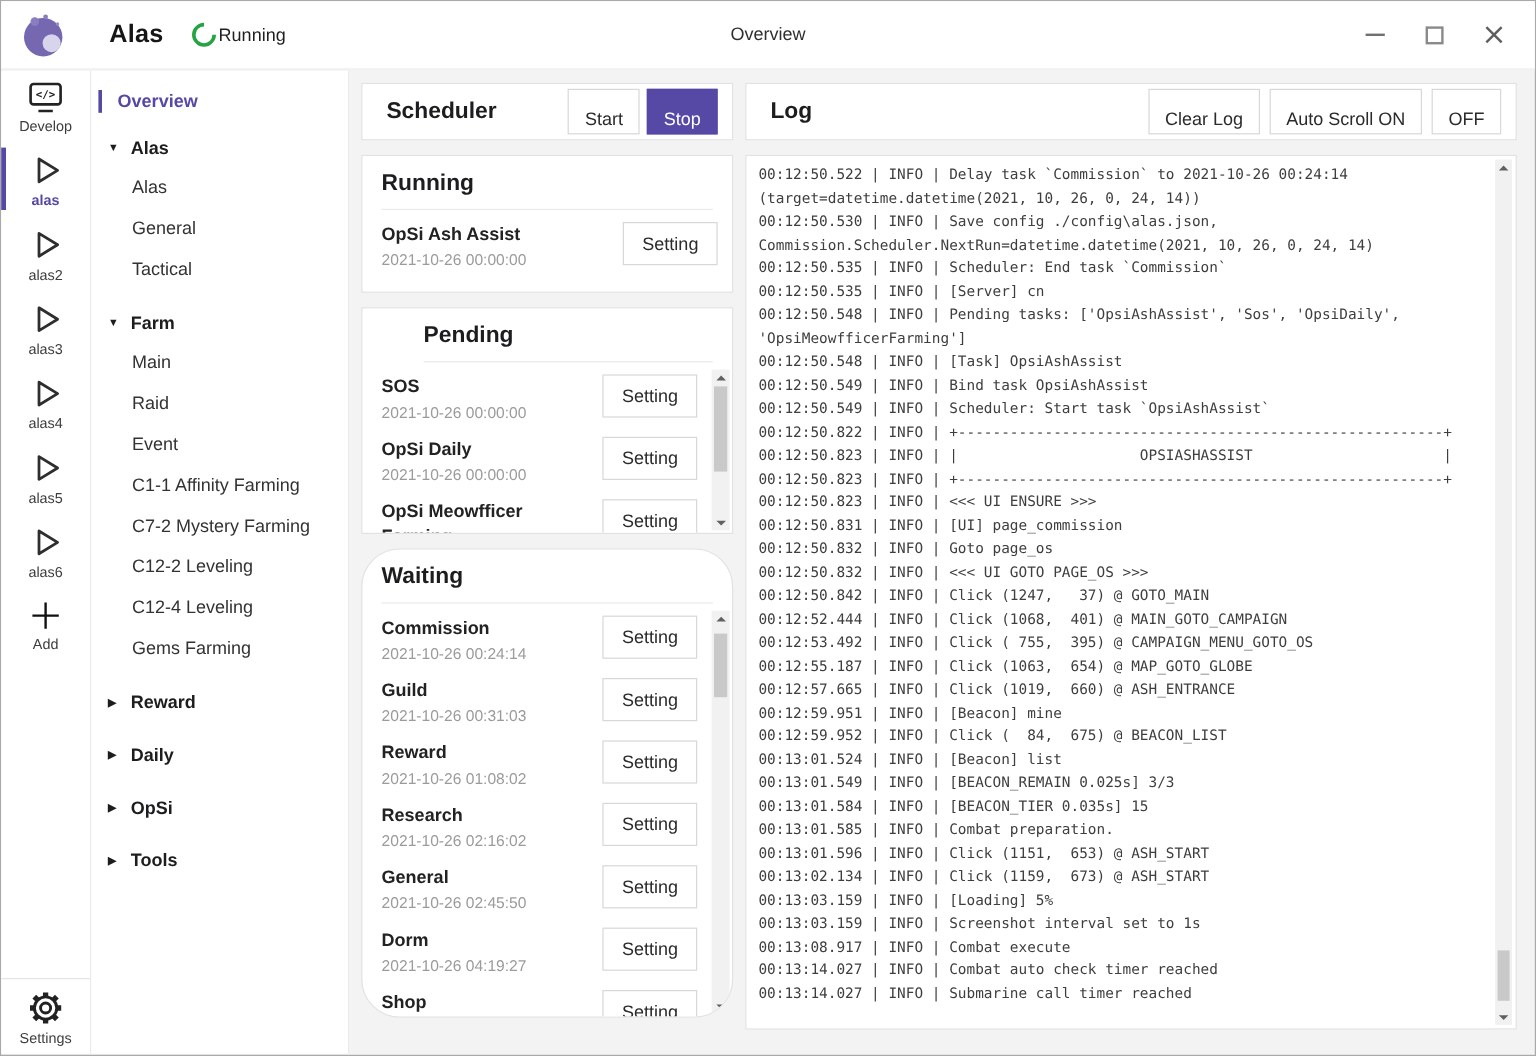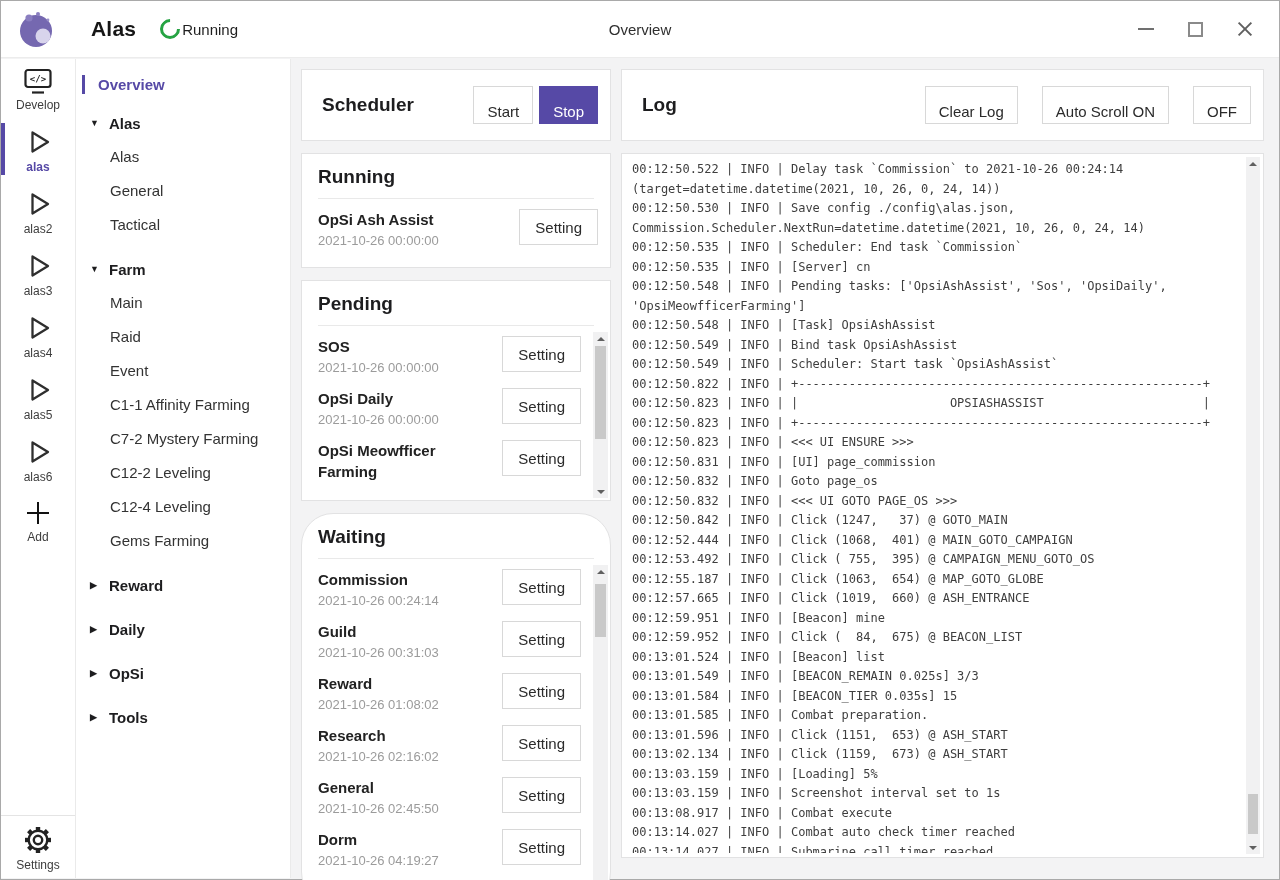--- a/index.html
+++ b/index.html
@@ -39,39 +39,39 @@
   .nav-arrow.down::before { content:"▼"; }
   .nav-arrow.right::before { content:"▶"; }
   .nav-child { height:34px; line-height:34px; padding-left:34px; font-size:15px; color:#333; cursor:pointer; white-space:nowrap; }
 
   
   .content { position:absolute; top:58px; left:291px; right:1px; bottom:1px; background:#f3f3f4; }
   .col-mid { position:absolute; top:10px; left:9px; width:310px; bottom:0; }
   .col-log { position:absolute; top:10px; left:329px; right:14px; bottom:20px; display:flex; flex-direction:column; }
   .panel { background:#fff; border:1px solid #e2e2e3; }
 
-  .panel-bar { height:72px; display:flex; align-items:center; padding:0 12px 0 20px; }
+  .panel-bar { height:48px; display:flex; align-items:center; padding:0 12px 0 20px; }
   .panel-bar-title { font-size:19px; font-weight:700; color:#1d1d1f; flex:1; }
   .btn { height:38px; background:#fff; border:1px solid #d8d8d8; color:#2b2b2b; font-size:15px; padding:16px 13px; font-family:inherit; cursor:pointer; }
   .btn-stop { background:var(--accent); border-color:var(--accent); color:#fff; margin-left:6px; }
   .btn-start { margin-left:6px; }
-  .log-btn { margin-left:24px; }
+  .log-btn { margin-left:8px; }
 
   .panel-block { margin-top:12px; position:relative; overflow:hidden; }
   .block-head { padding:12px 16px 0; }
   .block-title { font-size:19px; font-weight:700; color:#1d1d1f; padding-bottom:10px; border-bottom:1px solid #e9e9e9; }
   .task-list { position:absolute; top:49px; left:0; right:0; bottom:0; overflow:hidden; padding-top:3px; }
   .has-scroll .task-list { right:17px; }
   .task-row { display:flex; align-items:flex-start; justify-content:space-between; min-height:52px; padding:3px 12px 3px 16px; }
   .task-info { flex:1; max-width:160px; }
   .task-name { font-size:15px; font-weight:700; color:#222; line-height:21px; }
   .task-time { font-size:13px; color:#9b9b9b; margin-top:3px; white-space:nowrap; }
   .btn-setting { height:36px; padding:0 15px; flex-shrink:0; }
   #panel-running { height:115px; }
-  #panel-pending { height:221px; }
+  #panel-pending { height:189px;padding-left:35px; }
   #panel-waiting { height:391px;border-radius:32px; }
 
   
   .log-body { flex:1; margin-top:12px; position:relative; overflow:hidden; }
   .log-lines { position:absolute; top:6px; left:10px; right:28px; bottom:4px; overflow:hidden; font-family:"DejaVu Sans Mono",monospace; font-size:12px; line-height:19.5px; color:#3e3e3e; }
   .log-line { white-space:pre-wrap; word-wrap:break-word; }
 
   
   .vscroll { position:absolute; width:15px; background:#f1f1f2; display:flex; flex-direction:column; }
   .panel-block .vscroll { top:51px; right:2px; bottom:2px; }

